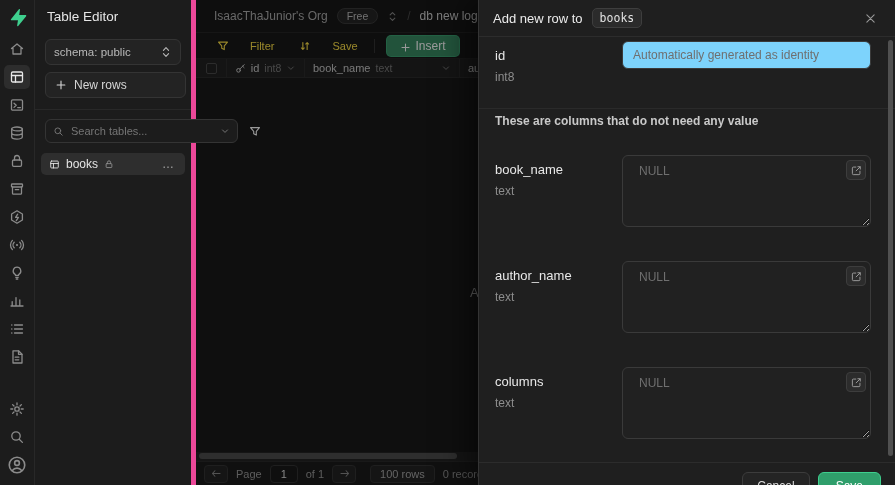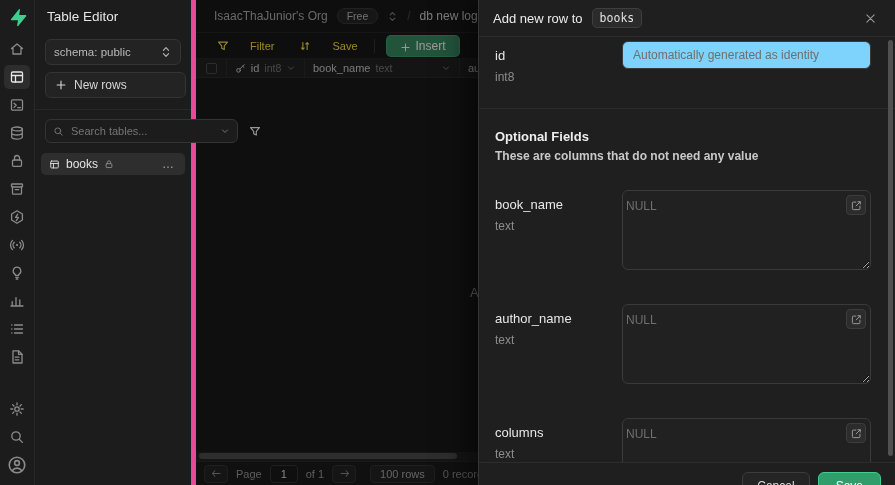--- a/index.html
+++ b/index.html
@@ -76,21 +76,21 @@
   .field-row { display:grid; grid-template-columns:127px 1fr; }
   .f-name { font-size:13px; color:#e8e8e8; padding-top:7px; }
   .f-type { font-size:12px; color:#8d8d8d; margin-top:7px; }
   .id-input { width:100%; height:28px; border:1px solid #3a3a3a; border-radius:6px; background:#7dd3fc; color:#6f6f6f; font-size:12px; padding:0 10px; font-family:inherit; }
   .body-divider { height:1px; background:#2a2a2a; margin:24px -24px 0 -16px; }
   .opt-heading { margin-top:20px; font-size:13px; font-weight:700; color:#ededed; }
   .opt-sub { margin-top:5px; font-size:12px; font-weight:600; color:#c9c9c9; }
   .fld { margin-top:27px; }
   .fld + .fld { margin-top:31px; }
   .ta-wrap { position:relative; }
-  .ta { width:100%; height:80px; border:1px solid #3a3a3a; border-radius:6px; background:#212121; color:#bdbdbd; font-size:12px; padding:8px 3px; font-family:inherit; resize:vertical; outline:none; }
+  .ta { width:100%; height:72px; border:1px solid #3a3a3a; border-radius:6px; background:#212121; color:#bdbdbd; font-size:12px; padding:8px 16px; font-family:inherit; resize:vertical; outline:none; }
   .ta::placeholder { color:#6f6f6f; }
   .expand-btn { position:absolute; top:5px; right:5px; width:20px; height:20px; background:#2c2c2c; border:1px solid #3d3d3d; border-radius:4px; color:#a5a5a5; display:flex; align-items:center; justify-content:center; padding:0; }
   .panel-footer { flex:0 0 23px; border-top:1px solid #2c2c2c; display:flex; justify-content:flex-end; gap:8px; padding:9px 14px 0; overflow:hidden; background:#1f1f1f; }
   .btn-cancel { height:27px; padding:0 14px; border:1px solid #3c3c3c; background:#242424; color:#dcdcdc; border-radius:6px; font-size:12px; }
   .btn-save { height:27px; padding:0 17px; background:#2f9e6b; color:#ffffff; border:1px solid #3ecf8e; border-radius:6px; font-size:12px; }
   .panel-scrollbar { position:absolute; right:2px; top:40px; width:5px; height:416px; background:#505050; border-radius:3px; }
 </style>
 </head>
 <body>
 
@@ -357,21 +357,20 @@
           <div class="f-name">id</div>
           <div class="f-type">int8</div>
         </div>
         <div>
           <input class="id-input" disabled="" value="Automatically generated as identity" style="">
         </div>
       </div>
 
       <div class="body-divider"></div>
 
-      <div class="opt-heading">Optional Fields</div>
       <div class="opt-sub">These are columns that do not need any value</div>
 
       <div class="field-row fld">
         <div>
           <div class="f-name">book_name</div>
           <div class="f-type">text</div>
         </div>
         <div class="ta-wrap">
           <textarea class="ta" placeholder="NULL" style=""></textarea>
           <button class="expand-btn">

